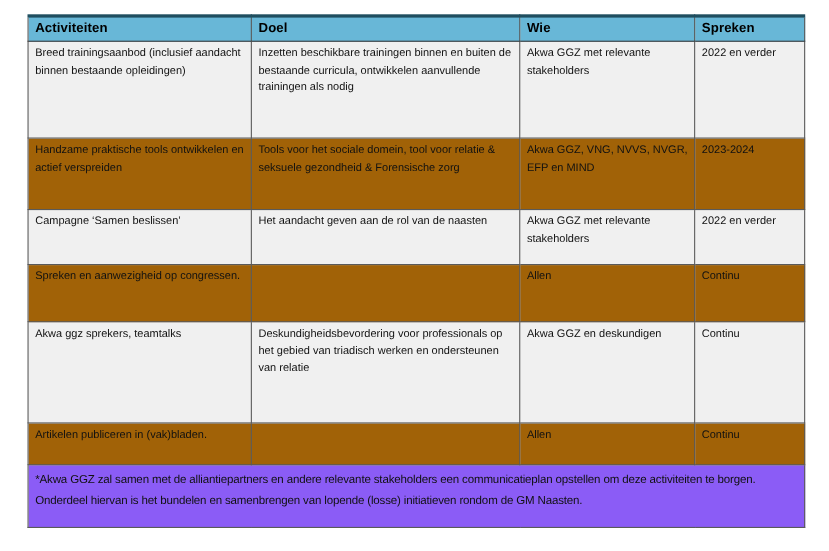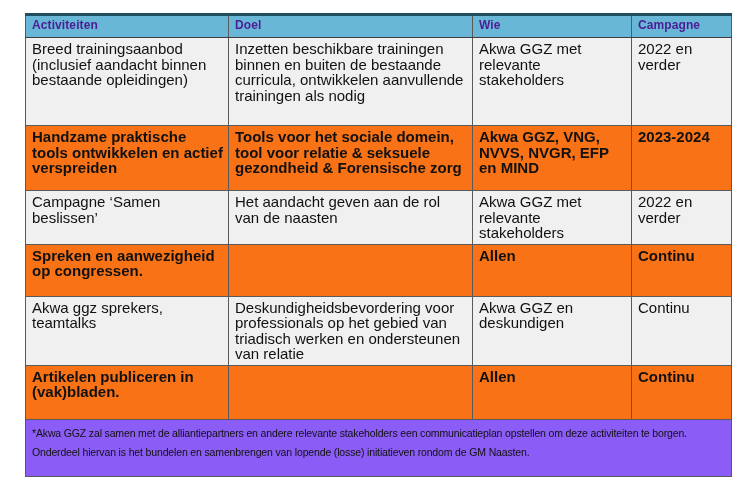--- a/index.html
+++ b/index.html
@@ -36,43 +36,43 @@
   table.activities col.c2 { width: 244px; }
   table.activities col.c3 { width: 159px; }
   table.activities col.c4 { width: 100px; }
 
   table.activities th,
   table.activities td {
     border-right: 1px solid #5a5a5a;
     border-bottom: 1px solid #5a5a5a;
     vertical-align: top;
     padding: 3px 5px 3px 6px;
-    font-size: 15px;
+    font-size: 10px;
     line-height: 15.5px;
     color: #111111;
     word-wrap: break-word;
   }
   table.activities th:first-child,
   table.activities td:first-child {
     border-left: 1px solid #5a5a5a;
   }
   table.activities thead th {
     background: #68b7d7;
     font-weight: bold;
     font-size: 12px;
     letter-spacing: 0.1px;
     padding-top: 2px;
     padding-bottom: 2px;
     border-bottom: 1px solid #3d3d3d;
-    color: #4c1d95;
+    color: #000000;
     text-align: left;
     height: 17px;
   }
   tr.shade td { background: #f0f0f0; }
-  tr.plain td { background: #f97316; font-weight: bold; }
+  tr.plain td { background: #a16207; }
 
   td.empty { font-size: 0; }
 
   tr.footnote td {
     background: #8b5cf6;
     font-size: 10.5px;
     line-height: 19px;
     padding: 4px 6px 14px 6px;
     color: #111111;
     letter-spacing: -0.15px;
@@ -89,21 +89,21 @@
         <col class="c1">
           <col class="c2">
           <col class="c3">
           <col class="c4">
       </colgroup>
       <thead>
         <tr>
           <th>Activiteiten</th>
           <th>Doel</th>
           <th>Wie</th>
-          <th>Campagne</th>
+          <th>Spreken</th>
         </tr>
       </thead>
       <tbody>
         <tr class="shade" style="height: 88px;">
           <td>Breed trainingsaanbod (inclusief aandacht binnen bestaande opleidingen)</td>
           <td>Inzetten beschikbare trainingen binnen en buiten de bestaande curricula, ontwikkelen aanvullende trainingen als nodig</td>
           <td>Akwa GGZ met relevante stakeholders</td>
           <td>2022 en verder</td>
         </tr>
         <tr class="plain" style="height: 65px;">
@@ -117,27 +117,27 @@
           <td>Het aandacht geven aan de rol van de naasten</td>
           <td>Akwa GGZ met relevante stakeholders</td>
           <td>2022 en verder</td>
         </tr>
         <tr class="plain" style="height: 52px;">
           <td>Spreken en aanwezigheid op congressen.</td>
           <td class="empty"></td>
           <td>Allen</td>
           <td>Continu</td>
         </tr>
-        <tr class="shade" style="height: 64px;">
+        <tr class="shade" style="height: 92px;">
           <td>Akwa ggz sprekers, teamtalks</td>
           <td>Deskundigheidsbevordering voor professionals op het gebied van triadisch werken en ondersteunen van relatie</td>
           <td>Akwa GGZ en deskundigen</td>
           <td>Continu</td>
         </tr>
-        <tr class="plain" style="height: 54px;">
+        <tr class="plain" style="height: 38px;">
           <td>Artikelen publiceren in (vak)bladen.</td>
           <td class="empty"></td>
           <td>Allen</td>
           <td>Continu</td>
         </tr>
         <tr class="footnote">
           <td colspan="4">
             <span class="fn-line">*Akwa GGZ zal samen met de alliantiepartners en andere relevante stakeholders een communicatieplan  opstellen om deze activiteiten te borgen.</span>
             <span class="fn-line">Onderdeel hiervan is het bundelen en samenbrengen van lopende  (losse) initiatieven rondom de GM Naasten.</span>
           </td>

